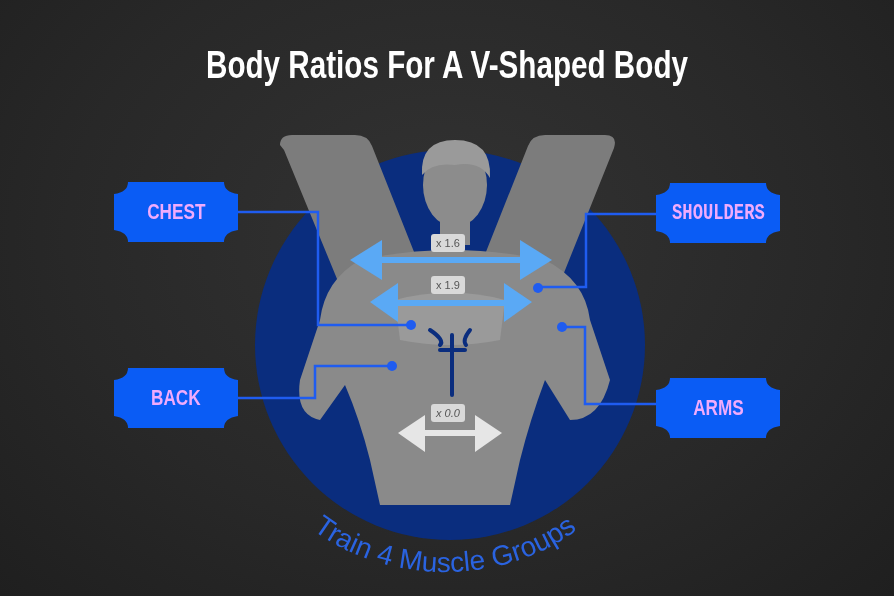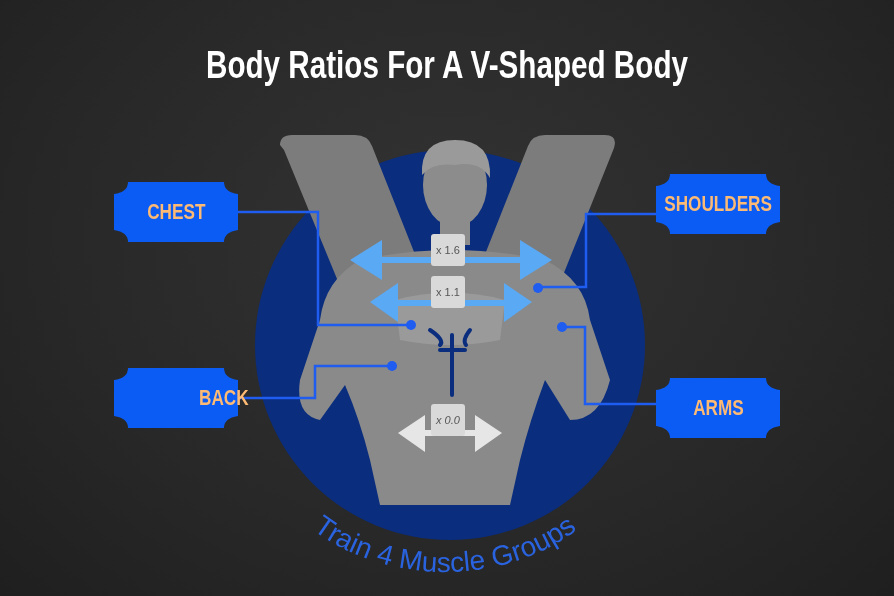--- a/index.html
+++ b/index.html
@@ -14,27 +14,27 @@
       position: absolute; left: 0; top: 44px; width: 894px;
       text-align: center; color: #ffffff;
       font-family: "Liberation Sans", sans-serif; font-weight: bold;
       font-size: 38px; letter-spacing: 0px;
       transform: scaleX(0.78); transform-origin: center;
     }
     svg.art { position: absolute; left: 0; top: 0; }
     .label-box {
       position: absolute; width: 124px; height: 60px;
       display: flex; align-items: center; justify-content: center;
-      color: #fdba74; font-weight: bold; font-size: 22px;
+      color: #f0abfc; font-weight: bold; font-size: 22px;
     }
     .label-box .txt { position: relative; z-index: 2; transform: scaleX(0.78); display: inline-block; }
     .label-box svg { position: absolute; left: 0; top: 0; z-index: 1; }
     .ratio {
       position: absolute; background: #d9d9d9; color: #555;
-      font-size: 11px; border-radius: 3px; padding: 10px 5px;
+      font-size: 11px; border-radius: 3px; padding: 3px 5px;
       font-family: "Liberation Sans", sans-serif;
     }
   </style>
 </head>
 <body>
 
 <div class="title">Body Ratios For A V-Shaped Body</div>
 
 <svg class="art" width="894" height="596" viewBox="0 0 894 596">
   <defs>
@@ -95,36 +95,36 @@
     <polygon points="398,433 425,415 425,452"></polygon>
     <polygon points="502,433 475,415 475,452"></polygon>
   </g>
 
   <text font-family="Liberation Sans, sans-serif" font-size="28" fill="#2a63e0">
     <textPath href="#captionArc" startOffset="50%" text-anchor="middle" id="captionPath">Train 4 Muscle Groups</textPath>
   </text>
 </svg>
 
 <div class="ratio" style="left:431px; top:234px;">x 1.6</div>
-<div class="ratio" style="left:431px; top:276px;">x 1.1</div>
+<div class="ratio" style="left:431px; top:276px;">x 1.9</div>
 <div class="ratio" style="left:431px; top:404px;font-style:italic;">x 0.0</div>
 
 <div class="label-box" style="left:114px; top:182px;">
   <svg width="124" height="60" viewBox="0 0 124 60">
       <path d="M 14 0 L 110 0 Q 110 10 124 12 L 124 48 Q 110 50 110 60 L 14 60 Q 14 50 0 48 L 0 12 Q 14 10 14 0 Z" fill="#0a5cf5"></path>
     </svg>
   <span class="txt">CHEST</span>
 </div>
-<div class="label-box" style="left:656px; top:174px;">
+<div class="label-box" style="left:656px; top:183px;font-family:Liberation Mono, monospace;">
   <svg width="124" height="60" viewBox="0 0 124 60">
       <path d="M 14 0 L 110 0 Q 110 10 124 12 L 124 48 Q 110 50 110 60 L 14 60 Q 14 50 0 48 L 0 12 Q 14 10 14 0 Z" fill="#0a5cf5"></path>
     </svg>
   <span class="txt">SHOULDERS</span>
 </div>
-<div class="label-box" style="left:114px; top:368px;padding-left:48px;">
+<div class="label-box" style="left:114px; top:368px;">
   <svg width="124" height="60" viewBox="0 0 124 60">
       <path d="M 14 0 L 110 0 Q 110 10 124 12 L 124 48 Q 110 50 110 60 L 14 60 Q 14 50 0 48 L 0 12 Q 14 10 14 0 Z" fill="#0a5cf5"></path>
     </svg>
   <span class="txt">BACK</span>
 </div>
 <div class="label-box" style="left:656px; top:378px;">
   <svg width="124" height="60" viewBox="0 0 124 60">
       <path d="M 14 0 L 110 0 Q 110 10 124 12 L 124 48 Q 110 50 110 60 L 14 60 Q 14 50 0 48 L 0 12 Q 14 10 14 0 Z" fill="#0a5cf5"></path>
     </svg>
   <span class="txt">ARMS</span>

